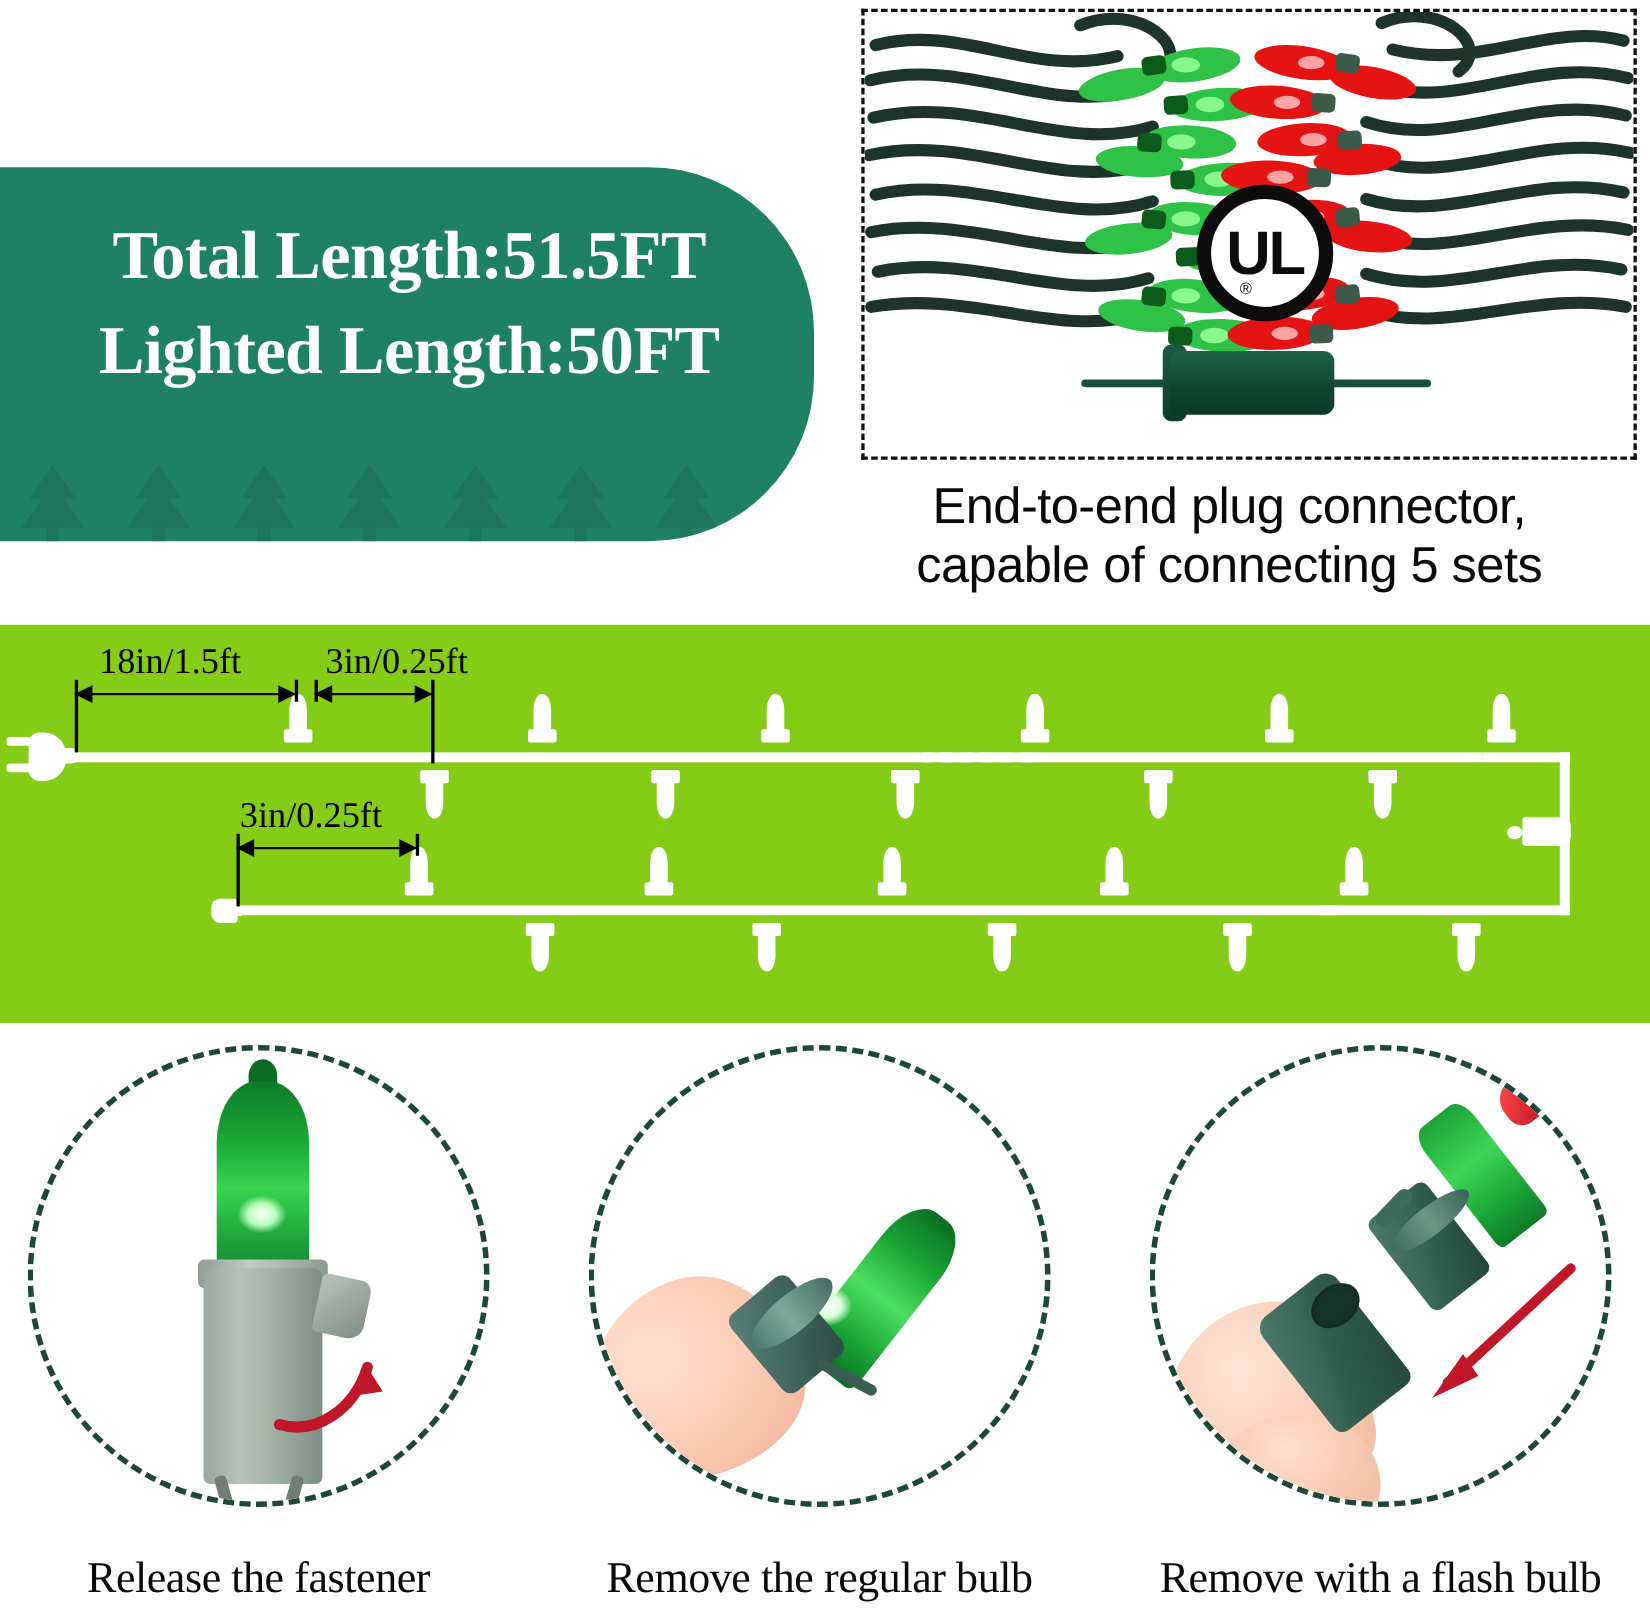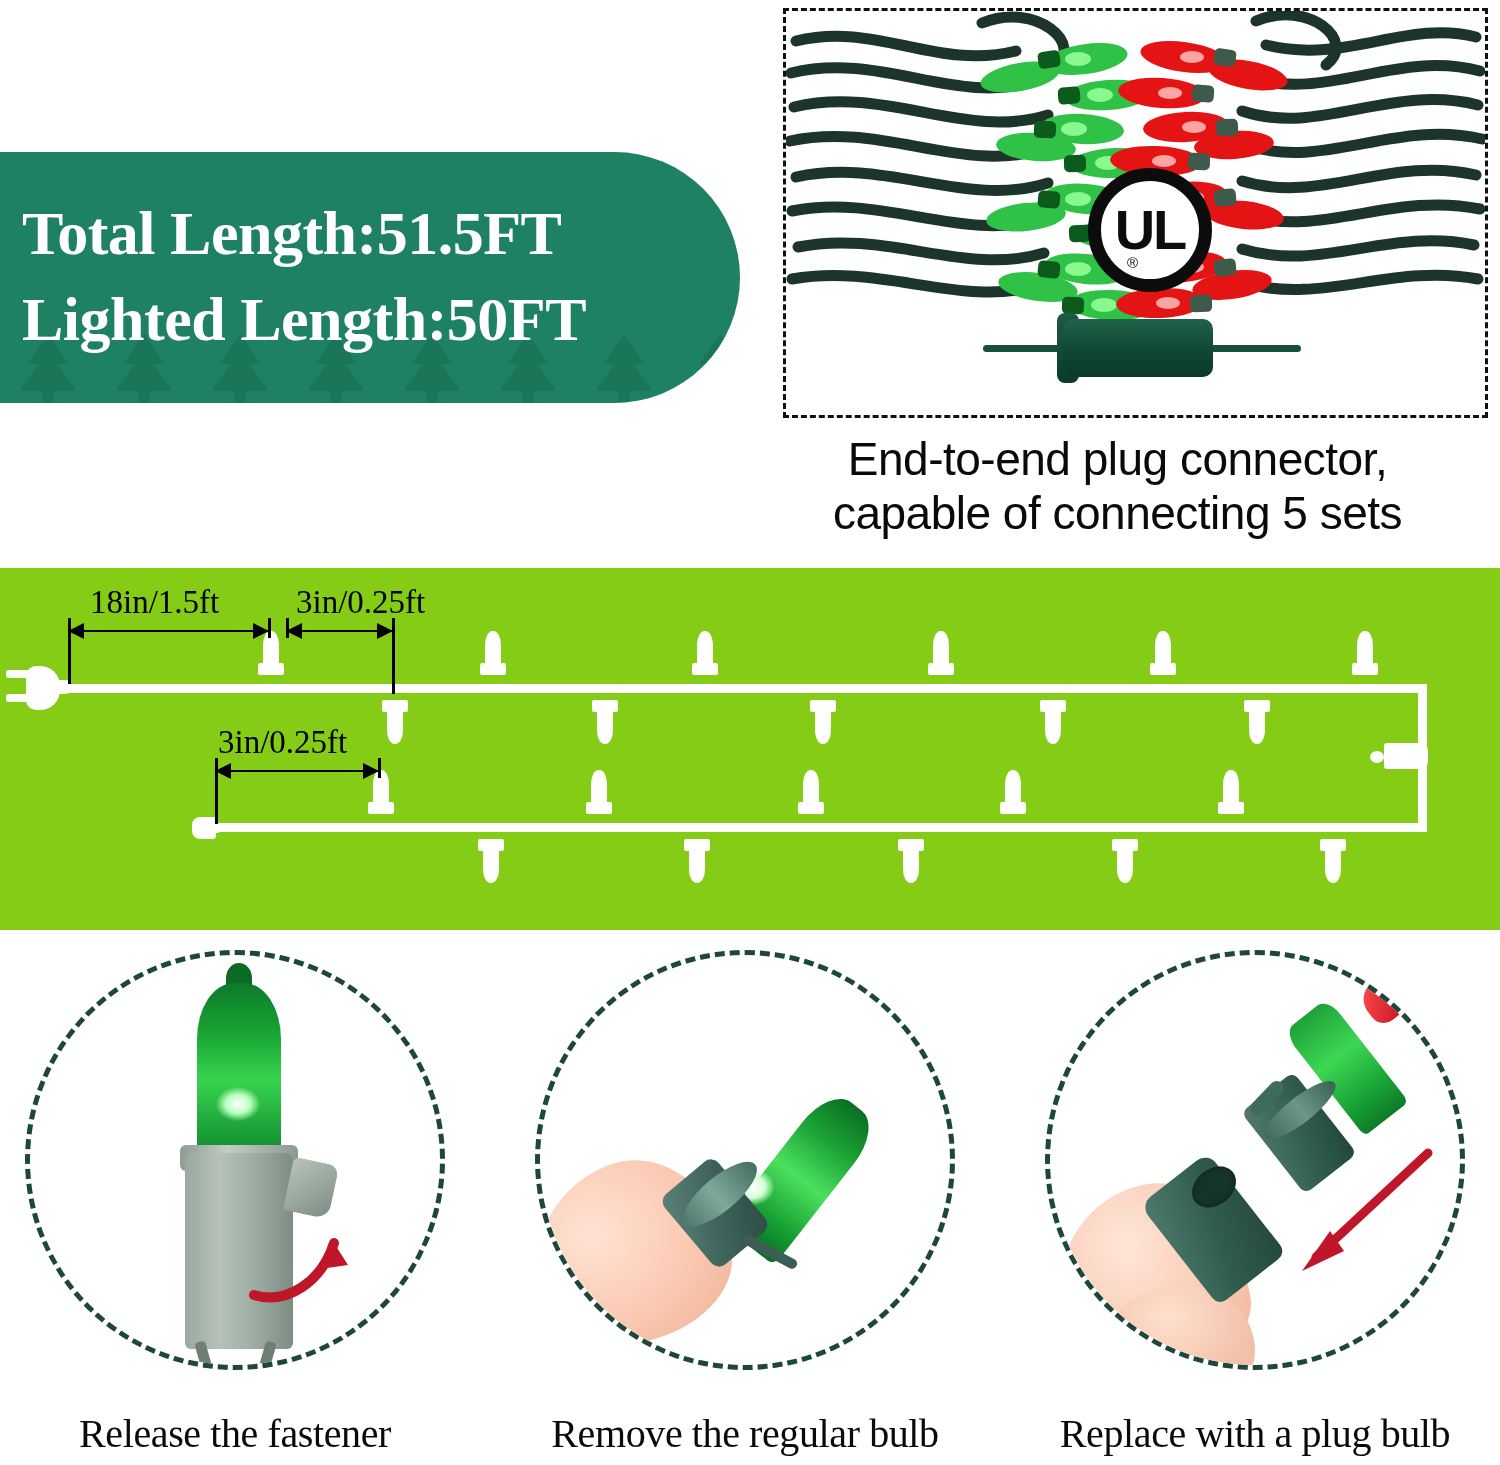--- a/index.html
+++ b/index.html
@@ -11,24 +11,25 @@
     position:relative;
   }
   .stage{position:relative;width:1500px;height:1465px;}
 
   
   .top-section{position:absolute;left:0;top:0;width:1500px;height:566px;}
 
   
   .length-banner{
     position:absolute;left:0;top:152px;
-    width:740px;height:251px;
+    width:740px;height:340px;
     background:#1f8163;
     border-radius:0 150px 150px 0;
     overflow:hidden;
+    text-align:center;
   }
   .tree-row{
     position:absolute;left:0;bottom:-6px;width:740px;height:96px;
     display:flex;align-items:flex-end;
   }
   .tree{
     width:96px;height:78px;flex:0 0 96px;opacity:.40;
   }
   .banner-text{
     position:absolute;left:22px;top:42px;width:700px;
@@ -664,17 +665,17 @@
         <div class="s3-bulb"></div>
         <div class="s3-redtip"></div>
         <div class="s3-plug"></div>
         <div class="s3-flange"></div>
         <div class="s3-lever"></div>
         <svg class="s3-arrow" viewBox="0 0 180 140">
           <path d="M168 6 L 56 110" stroke="#c0162a" stroke-width="9" fill="none" stroke-linecap="round"></path>
           <path d="M42 124 L 84 104 L 70 84 Z" fill="#c0162a"></path>
         </svg>
       </div>
-      <div class="step-caption">Replace with a plug bulb</div>
+      <div class="step-caption">Remove with a flash bulb</div>
     </div>
   </div>
 
 </div>
 
 </body></html>

